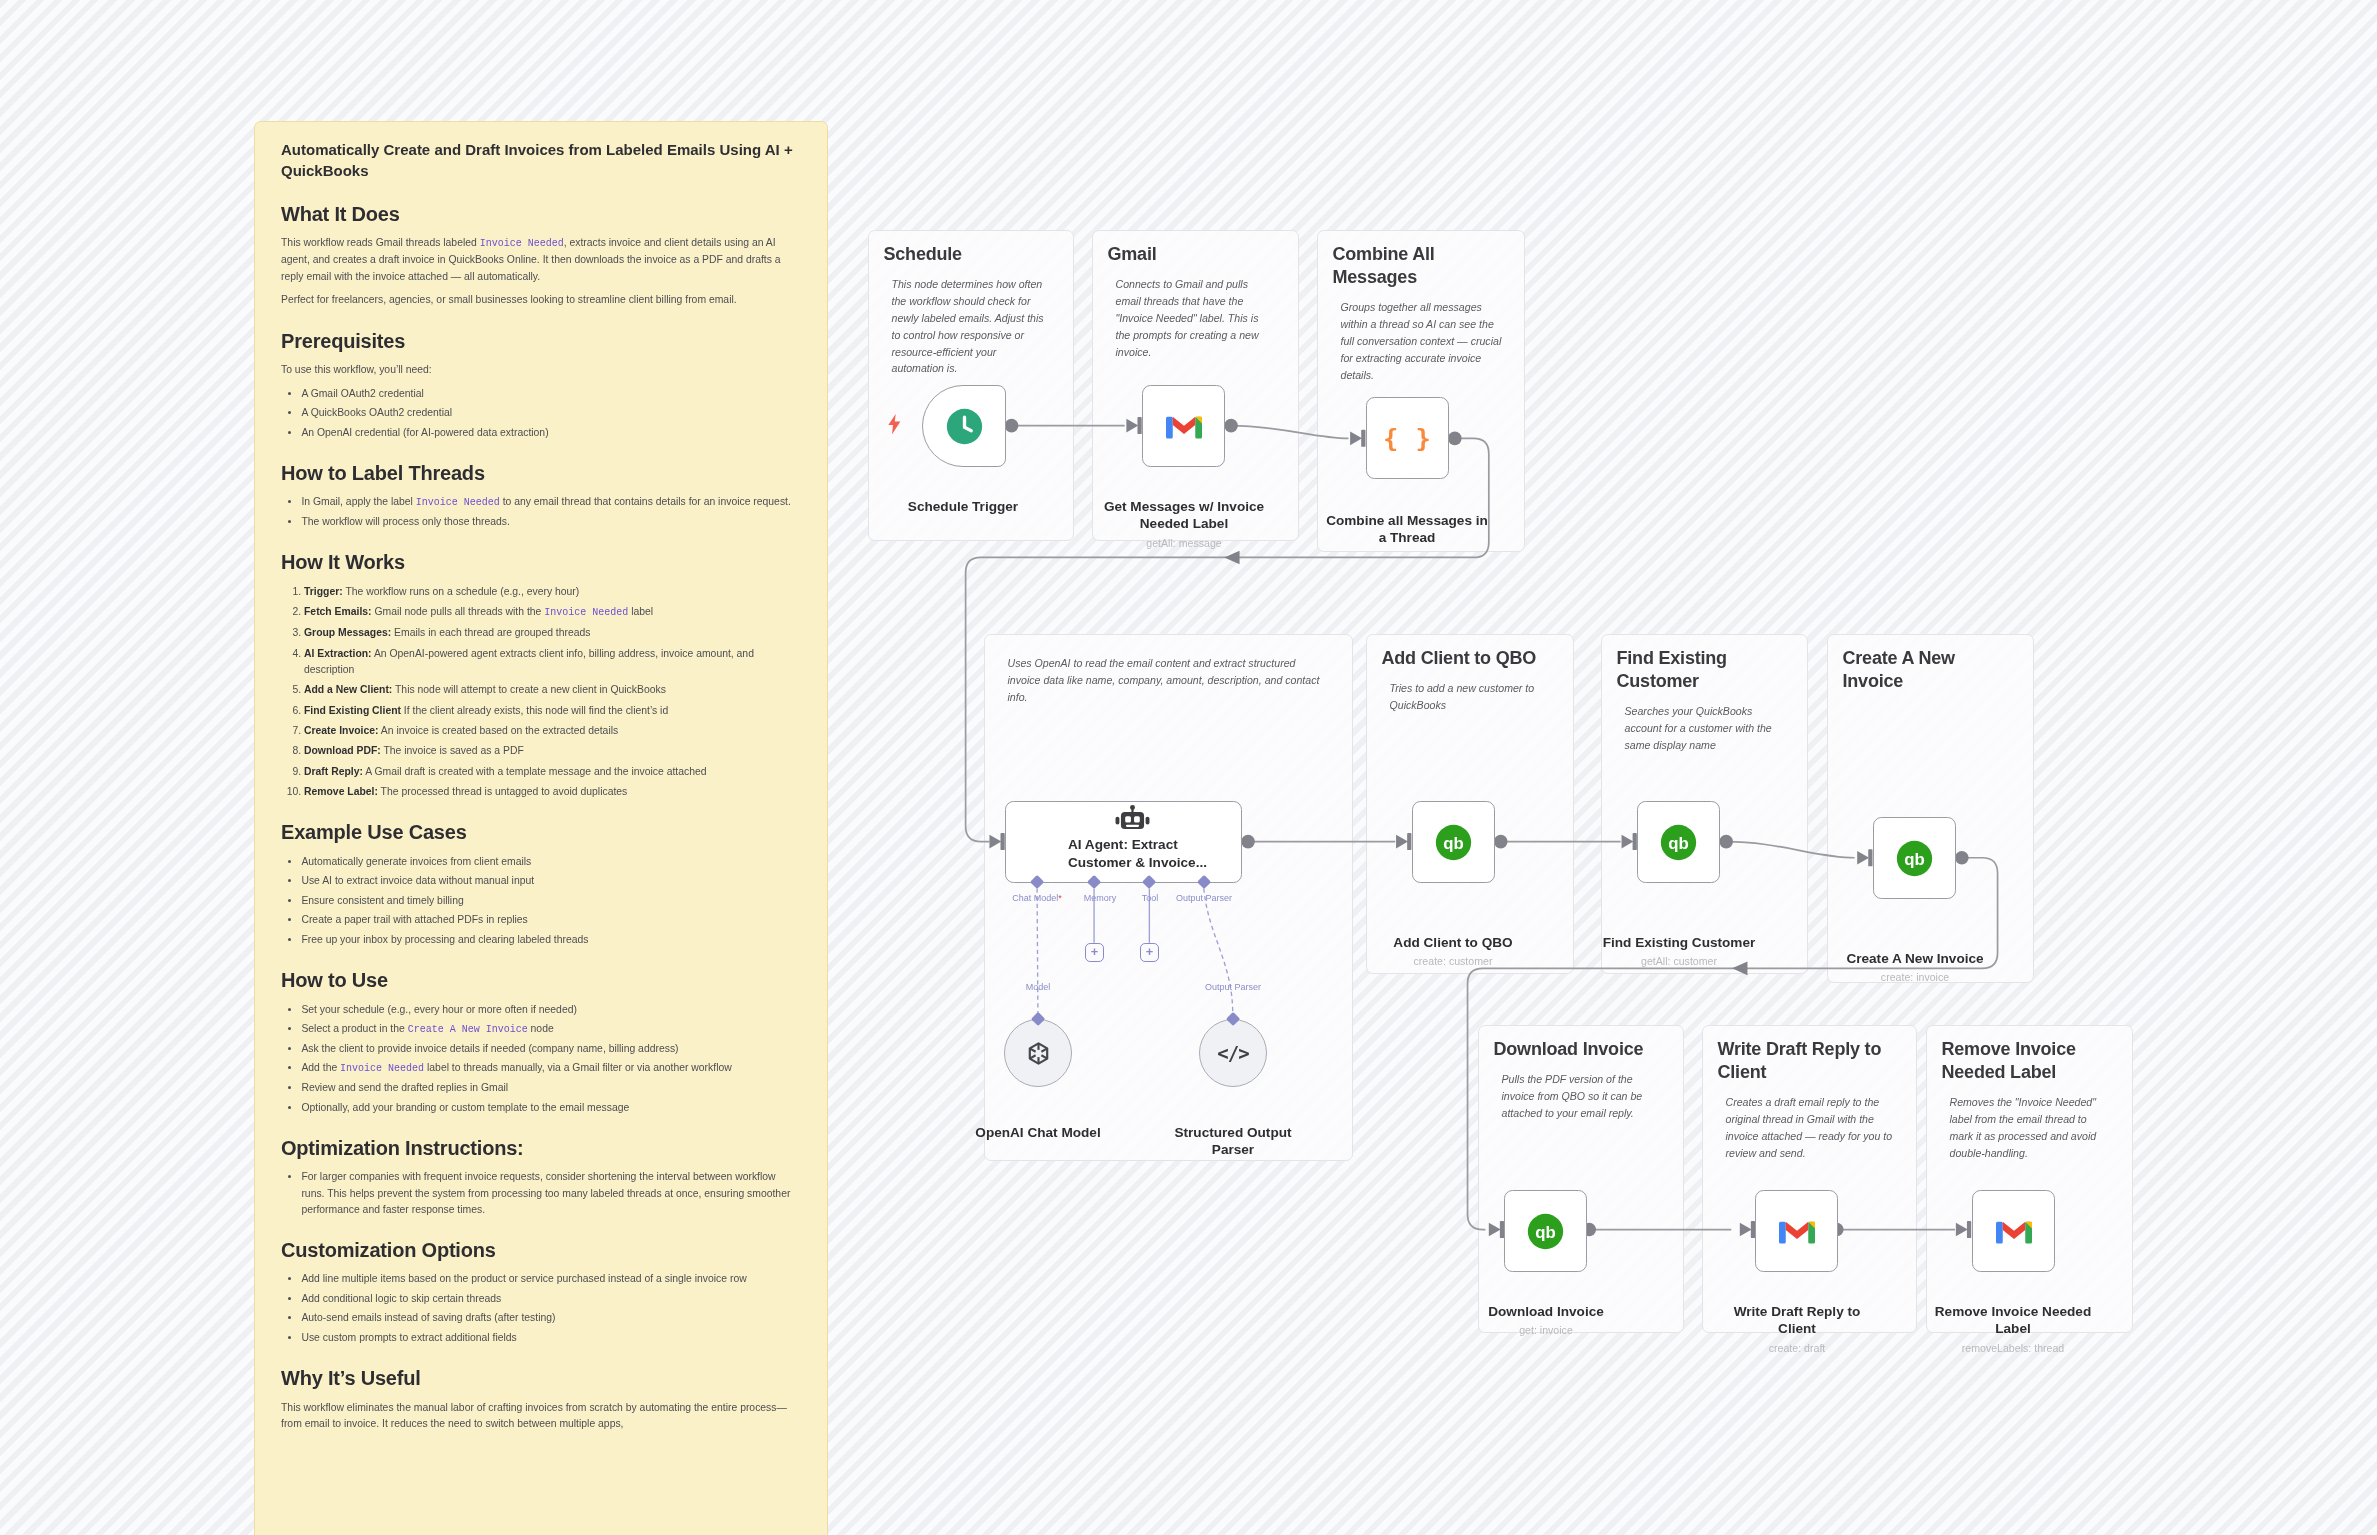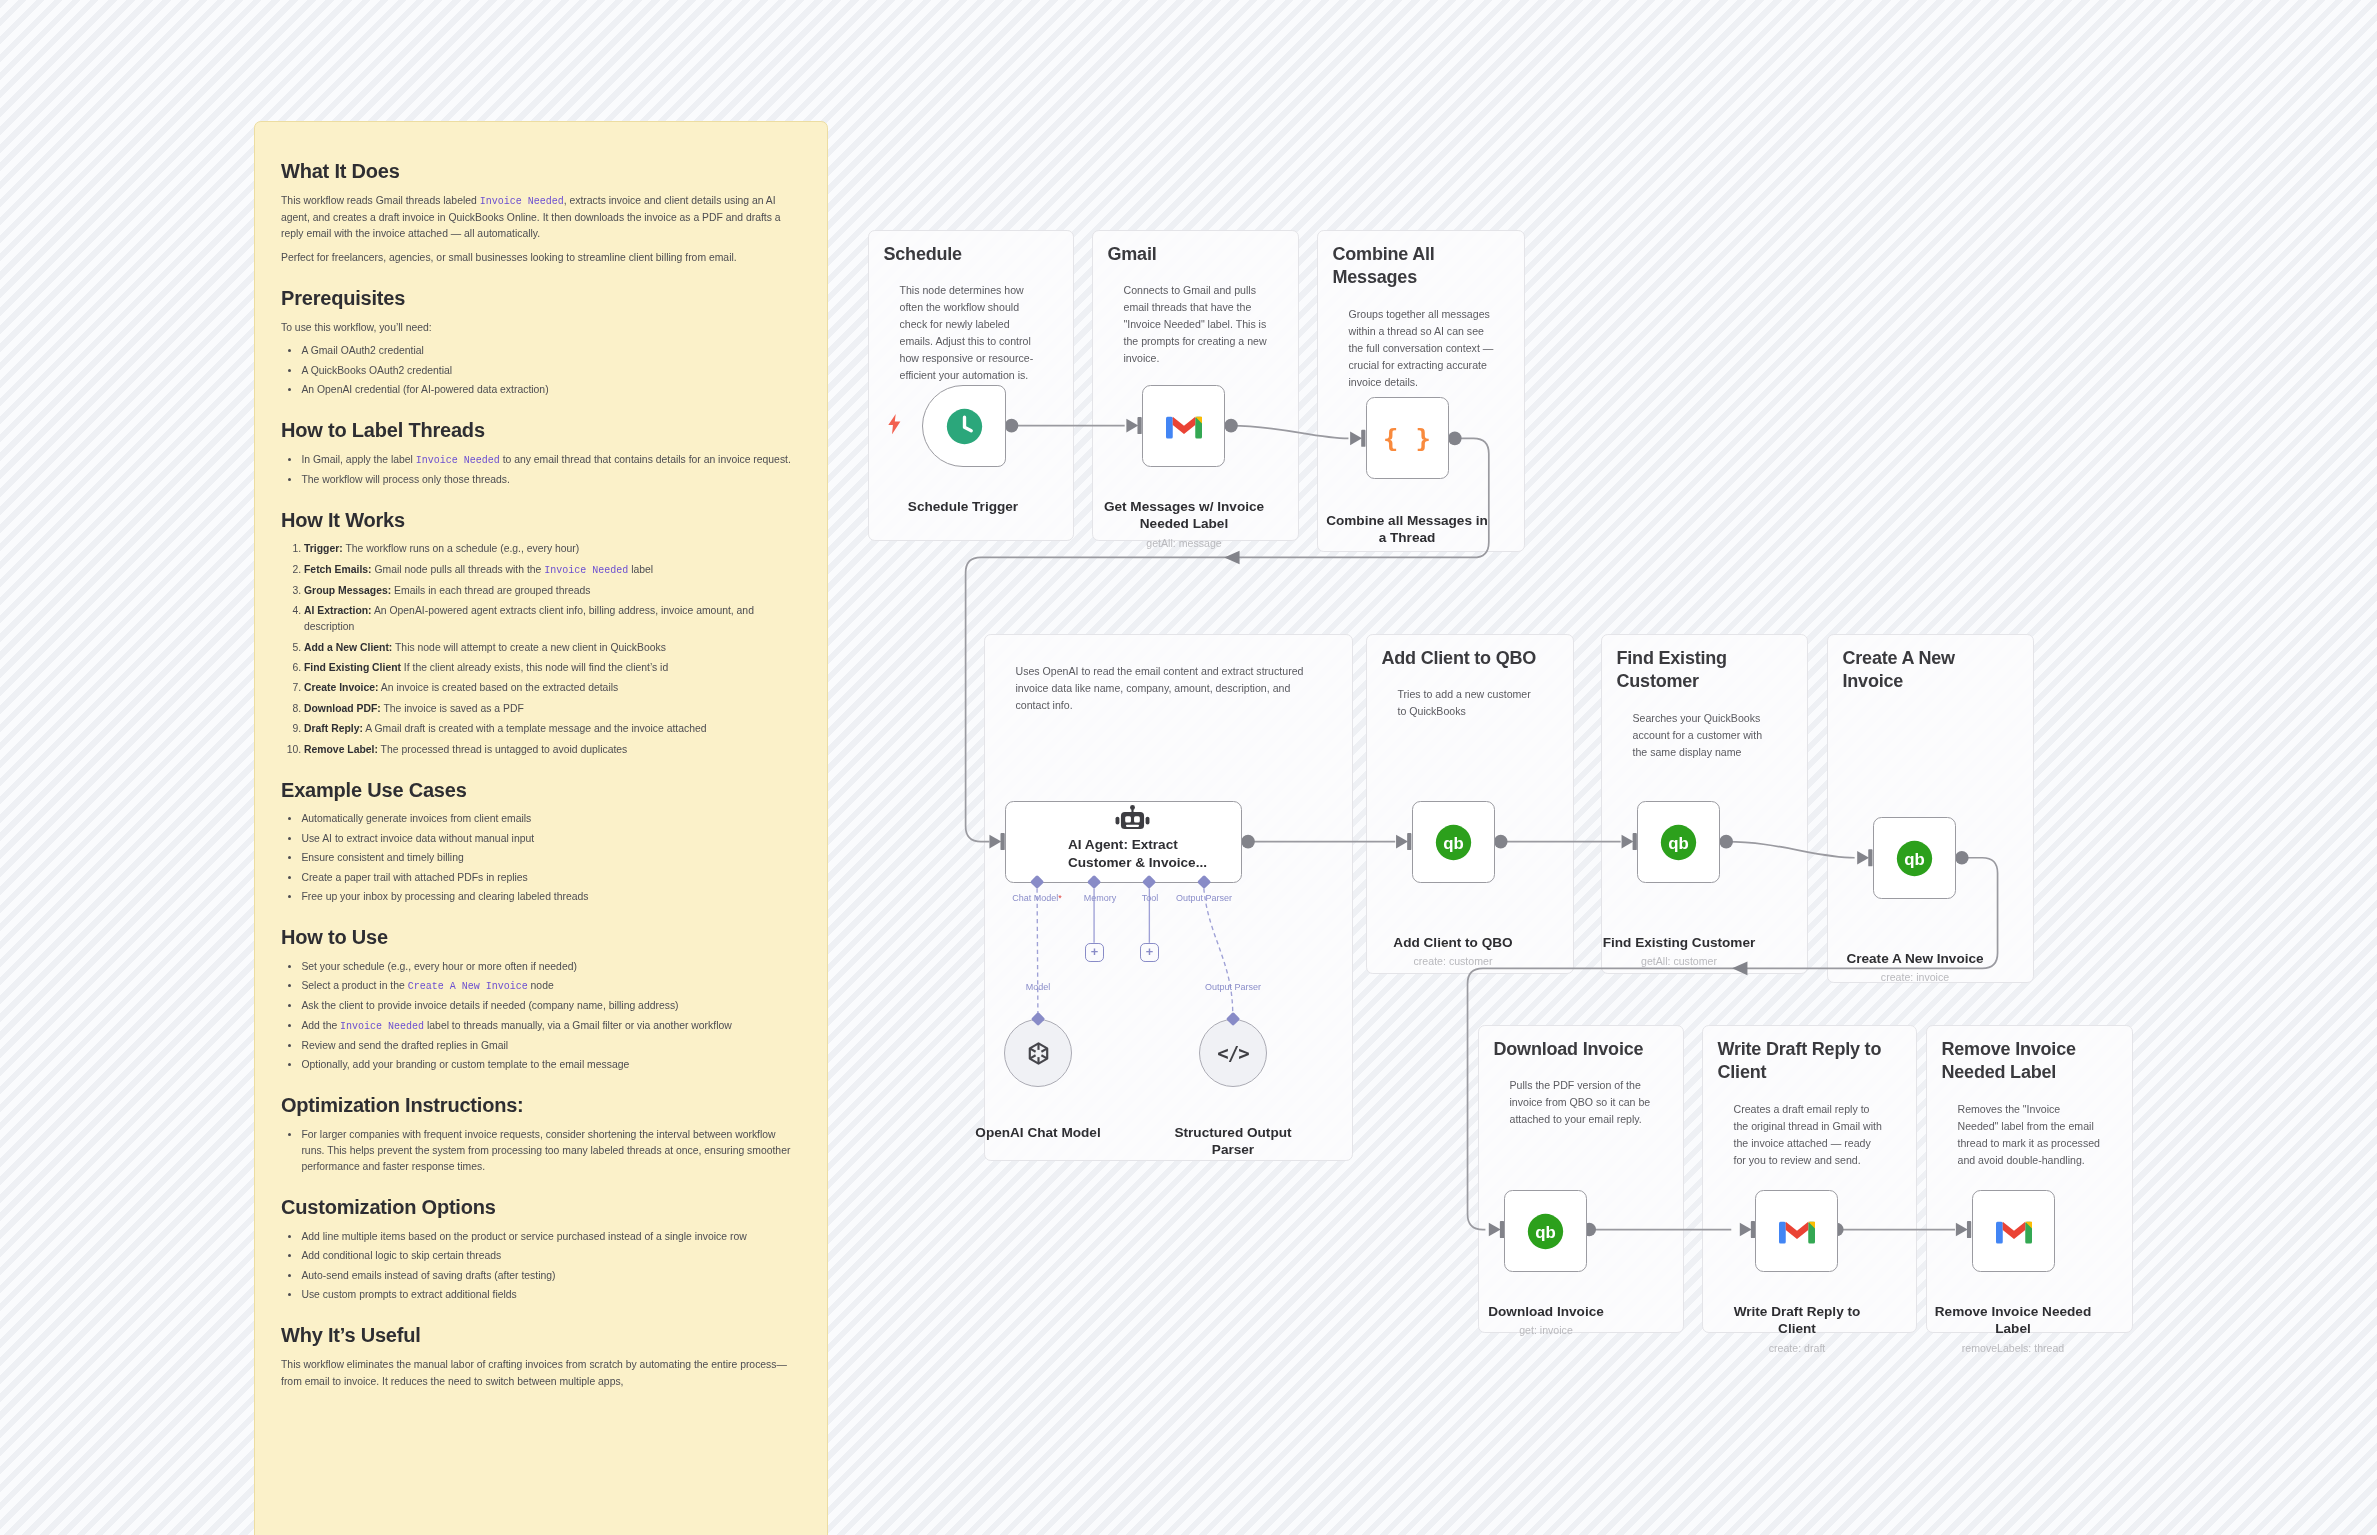--- a/index.html
+++ b/index.html
@@ -10,21 +10,21 @@
     background:#f4f5f8;
     background-image:repeating-linear-gradient(135deg, #eef0f4 0px, #eef0f4 6px, #fafbfd 6px, #fafbfd 12.8px);
   }
   
   .sticky {
     position:absolute; z-index:1;
     background:rgba(252,252,253,0.92); border:0.9px solid #e4e4e8; border-radius:6.8px;
     padding:12px 14.5px;
   }
   .sticky h2 { font-size:18px; font-weight:700; color:#3a3a3e; margin:0 0 9.4px 0; line-height:1.3; letter-spacing:-0.2px; }
-  .sticky p  { font-size:10.6px; color:#5b5b60; margin:16px; line-height:1.6; }
+  .sticky p  { font-size:10.6px; color:#5b5b60; margin:8px; line-height:1.6;font-style:italic; }
 
   .sticky-yellow {
     position:absolute; z-index:1;
     background:#fbf1c9; border:0.9px solid #ecdda2; border-radius:6.8px;
     padding:17px 26px 25.5px 26px; overflow:hidden;
   }
   .sticky-yellow h1 { font-size:15px; font-weight:700; color:#2f2f33; margin:0 0 3.4px 0; line-height:1.42; }
   .sticky-yellow h2 { font-size:20px; font-weight:700; color:#2e2e32; margin:19px 0 8.5px 0; line-height:1.3; letter-spacing:-0.2px; }
   .sticky-yellow p  { font-size:10.4px; color:#4d4d52; margin:0 0 6.8px 0; line-height:1.6; }
   .sticky-yellow ul { margin:5.1px 0 6.8px 0; padding-left:20.4px; }
@@ -71,20 +71,21 @@
   #wires { position:absolute; left:0; top:0; z-index:2; pointer-events:none; }
   .wire { stroke:#9a9aa0; stroke-width:2; fill:none; }
   .wire-dash { stroke:#9fa1d6; stroke-width:1.6; fill:none; stroke-dasharray:5 4; }
   .wire-stub { stroke:#9fa1d6; stroke-width:1.6; fill:none; }
   .wmark { fill:#82838a; }
 </style>
 </head>
 <body>
 
 <div class="sticky-yellow" style="left:254px; top:121px; width:574px; height:1430px;">
+  <h1>Automatically Create and Draft Invoices from Labeled Emails Using AI + QuickBooks</h1>
 
   <h2>What It Does</h2>
   <p><span>This workflow reads Gmail threads labeled </span><span class="code">Invoice Needed</span><span>, extracts invoice and client details using an AI agent, and creates a draft invoice in QuickBooks Online. It then downloads the invoice as a PDF and drafts a reply email with the invoice attached — all automatically.</span></p>
   <p>Perfect for freelancers, agencies, or small businesses looking to streamline client billing from email.</p>
 
   <h2>Prerequisites</h2>
   <p>To use this workflow, you’ll need:</p>
   <ul>
     <li>A Gmail OAuth2 credential</li>
     <li>A QuickBooks OAuth2 credential</li>

